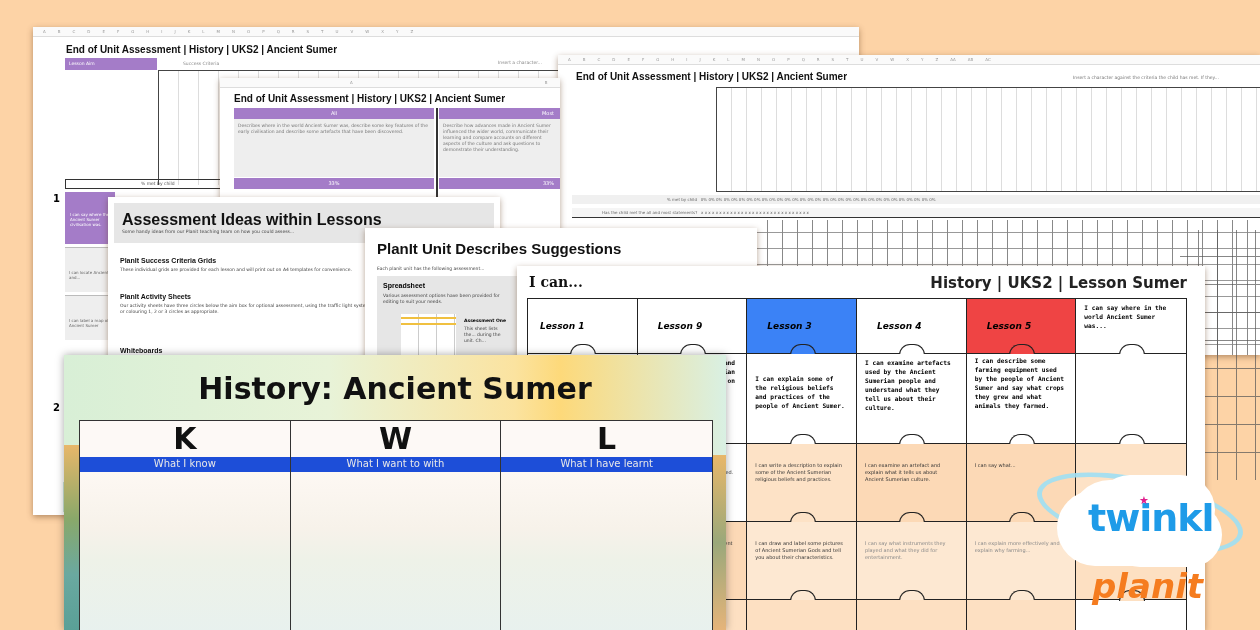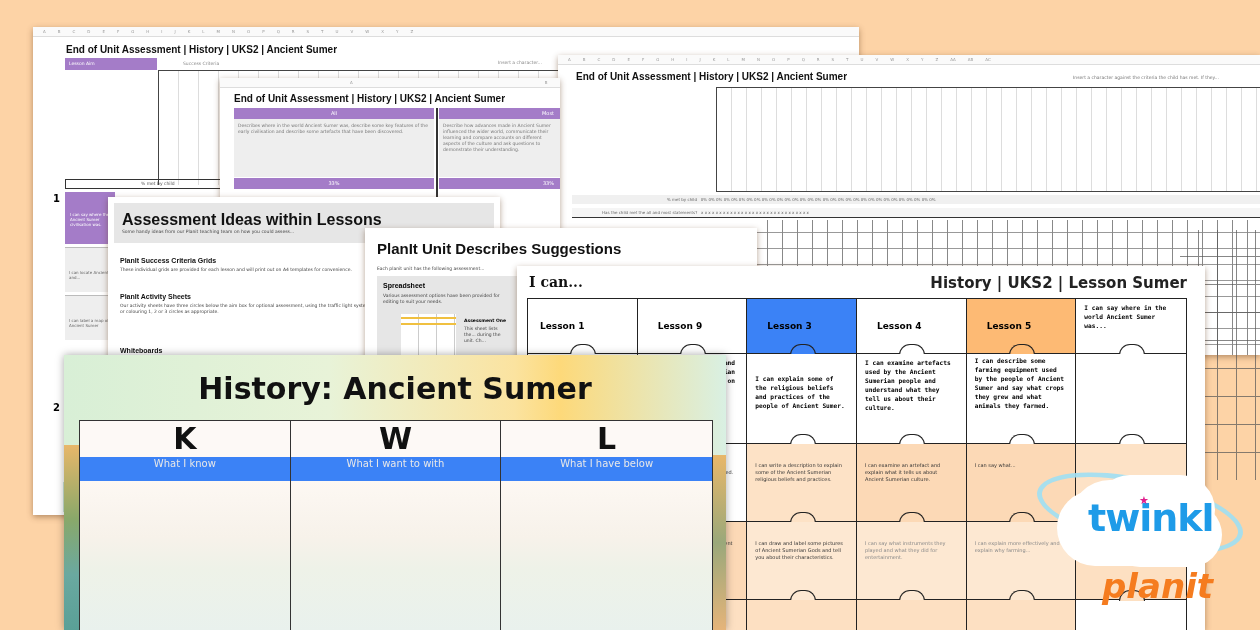--- a/index.html
+++ b/index.html
@@ -73,45 +73,45 @@
   #doc2-aotext { position: absolute; left: 87px; top: 50px; font-size: 4.5px; color: #444; line-height: 6px; width: 40px; }
 
   
   #ican { left: 517px; top: 266px; width: 688px; height: 364px; background: #fff; }
   #ican-title { position: absolute; left: 12px; top: 8px; font-family: "DejaVu Serif", serif; font-weight: bold; font-size: 14px; color: #111; }
   #ican-topic { position: absolute; right: 18px; top: 8px; font-family: "DejaVu Sans", sans-serif; font-weight: bold; font-size: 15px; color: #222; white-space: nowrap; }
   #ican-grid { position: absolute; left: 10px; top: 32px; width: 660px; height: 340px; border: 1.5px solid #222; display: grid; grid-template-columns: repeat(6, 1fr); grid-template-rows: 55px 90px 78px 78px 60px; }
   .cell { border-right: 1.5px solid #222; border-bottom: 1.5px solid #222; position: relative; padding: 6px 8px; font-size: 7px; line-height: 9px; }
   .cell:nth-child(6n) { border-right: none; }
   .cell::after { content: ""; position: absolute; left: 50%; bottom: -1.5px; width: 24px; height: 10px; margin-left: -12px; border: 1.5px solid #222; border-bottom: none; border-radius: 12px 12px 0 0; background: inherit; }
-  .cell-head { font-weight: bold; font-size: 9px; display: flex; align-items: center; padding-left: 20px; }
+  .cell-head { font-weight: bold; font-size: 9px; display: flex; align-items: center; padding-left: 20px; font-style: italic; }
   .cell-bold { font-weight: bold; font-family: "DejaVu Sans Mono", monospace; font-size: 6.2px; line-height: 9px; padding-top: 4px; }
   .cell-light { font-size: 5px; line-height: 7px; color: #333; padding-top: 18px; }
 
   
   #kwl { left: 64px; top: 355px; width: 662px; height: 275px;
     background: linear-gradient(90deg, #d8efd6 0%, #e8f3d8 40%, #fbe3a0 68%, #fdd97a 75%, #d9f0e3 100%); box-shadow: 0 0 8px rgba(0,0,0,0.35); }
   #kwl-title { position: absolute; left: 0; width: 100%; top: 16px; text-align: center; font-family: "DejaVu Sans", sans-serif; font-weight: bold; font-size: 30px; color: #111; }
   #kwl-table { position: absolute; left: 15px; top: 65px; width: 634px; height: 210px; background: #fdf9f6; border: 1.5px solid #333; display: grid; grid-template-columns: repeat(3, 1fr); }
   .kwl-col { border-right: 1.5px solid #333; position: relative; }
   .kwl-col:last-child { border-right: none; }
   .kwl-letter { height: 36px; text-align: center; font-weight: bold; font-size: 30px; line-height: 36px; color: #111; }
-  .kwl-sub { height: 24px; background: #3b82f6; color: #e8e8e8; text-align: center; font-size: 10px; line-height: 13px; white-space: nowrap; }
+  .kwl-sub { height: 15px; background: #1d4ed8; color: #e8e8e8; text-align: center; font-size: 10px; line-height: 13px; white-space: nowrap; }
   .kwl-body { height: 160px; background:
     linear-gradient(180deg, #fdf8f3 0%, #f7f2ea 35%, #eef2e8 55%, #e8f1ee 100%); }
   #kwl-leftstrip { position: absolute; left: 0; top: 90px; width: 15px; height: 185px; background: linear-gradient(180deg, #e8b76a, #89a86a 40%, #6aa9a0 70%, #5aa097); }
   #kwl-rightstrip { position: absolute; right: 0; top: 100px; width: 13px; height: 175px; background: linear-gradient(180deg, #e8b76a, #9aa87a 50%, #e5b47a); }
 
   
   #logo { position: absolute; left: 1030px; top: 460px; width: 220px; height: 170px; }
   #logo-cloud { position: absolute; left: 40px; top: 20px; width: 130px; height: 80px; background: #fff; border-radius: 50px; box-shadow: 20px -10px 0 -5px #fff, -15px 8px 0 -2px #fff, 30px 15px 0 -8px #fff; }
   #logo-ring { position: absolute; left: 5px; top: 18px; width: 210px; height: 70px; border: 5px solid #9fdff3; border-radius: 50%; transform: rotate(12deg); opacity: 0.9; }
   #logo-twinkl { position: absolute; left: 58px; top: 36px; font-family: "DejaVu Sans", sans-serif; font-weight: bold; font-size: 38px; color: #1e9be8; letter-spacing: -1px; }
   #logo-star { position: absolute; left: 109px; top: 34px; font-size: 11px; color: #e01f8d; }
-  #logo-planit { position: absolute; left: 72px; top: 106px; font-family: "DejaVu Sans", sans-serif; font-weight: bold; font-style: italic; font-size: 34px; color: #f57c1f; }
+  #logo-planit { position: absolute; left: 62px; top: 106px; font-family: "DejaVu Sans", sans-serif; font-weight: bold; font-style: italic; font-size: 34px; color: #f57c1f; }
 </style>
 </head>
 <body>
 
 <div class="sheet" id="sheet1">
   <div class="colhdr">
     <span>A</span>
       <span>B</span>
       <span>C</span>
       <span>D</span>
@@ -239,21 +239,21 @@
 </div>
 
 <div class="sheet" id="ican">
   <div id="ican-title">I can...</div>
   <div id="ican-topic">History | UKS2 | Lesson Sumer</div>
   <div id="ican-grid">
     <div class="cell cell-head" style="padding-left:12px;background:#fff;">Lesson 1</div>
     <div class="cell cell-head" style="background:#fff;">Lesson 9</div>
     <div class="cell cell-head" style="background:#3b82f6;">Lesson 3</div>
     <div class="cell cell-head" style="background:#fff;">Lesson 4</div>
-    <div class="cell cell-head" style="background:#fdba74;">Lesson 5</div>
+    <div class="cell cell-head" style="background:#ef4444;">Lesson 5</div>
 
     <div class="cell cell-bold" style="background:#fff;">I can say where in the world Ancient Sumer was...</div>
     <div class="cell cell-bold" style="background:#fff;">I can describe some features of the early civilisation...</div>
     <div class="cell cell-bold" style="background:#fff;">I can understand how and why the Ancient Sumerian people made an impact on the world with their inventions and technologies.</div>
     <div class="cell cell-bold" style="background:#fff;padding-top:20px;">I can explain some of the religious beliefs and practices of the people of Ancient Sumer.</div>
     <div class="cell cell-bold" style="background:#fff;">I can examine artefacts used by the Ancient Sumerian people and understand what they tell us about their culture.</div>
     <div class="cell cell-bold" style="background:#fff;padding-top:2px;">I can describe some farming equipment used by the people of Ancient Sumer and say what crops they grew and what animals they farmed.</div>
 
     <div class="cell cell-light" style="background:#fff;"></div>
     <div class="cell cell-light" style="background:#fff;"></div>
@@ -288,21 +288,21 @@
       <div class="kwl-sub">What I know</div>
       <div class="kwl-body"></div>
     </div>
     <div class="kwl-col">
       <div class="kwl-letter">W</div>
       <div class="kwl-sub">What I want to with</div>
       <div class="kwl-body"></div>
     </div>
     <div class="kwl-col">
       <div class="kwl-letter">L</div>
-      <div class="kwl-sub">What I have below</div>
+      <div class="kwl-sub">What I have learnt</div>
       <div class="kwl-body"></div>
     </div>
   </div>
 </div>
 
 <div id="logo">
   <div id="logo-ring"></div>
   <div id="logo-cloud"></div>
   <div id="logo-twinkl">twinkl</div>
   <div id="logo-star">★</div>

